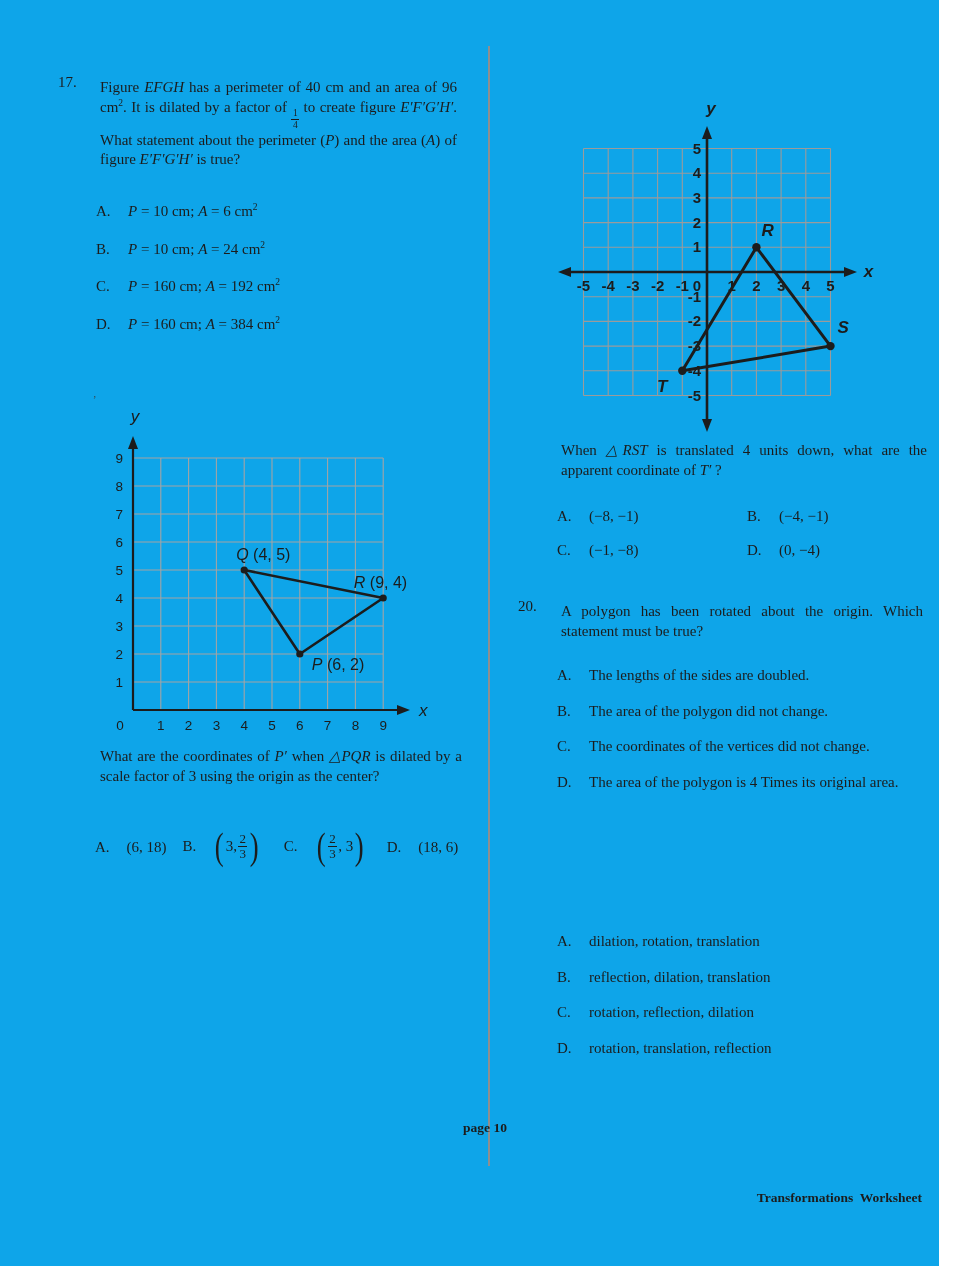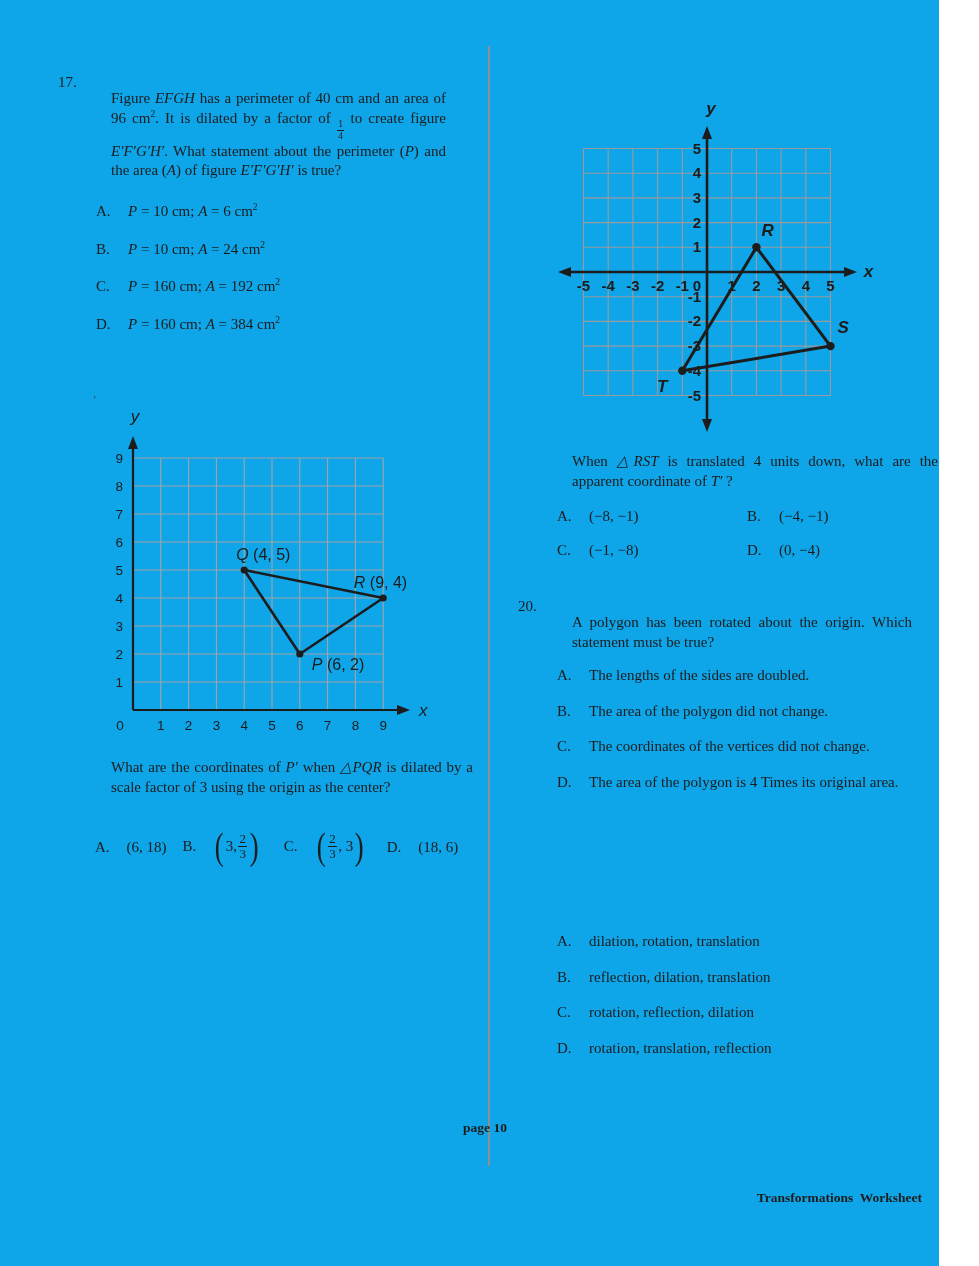--- a/index.html
+++ b/index.html
@@ -2,21 +2,21 @@
 <html><head>
 <meta charset="utf-8">
 <style>
   html,body{margin:0;padding:0;background:#fff;}
   .page{position:relative;width:939px;height:1266px;background:#0ea5e9;
         font-family:"Liberation Serif",serif;color:#1c1c1c;overflow:hidden;}
   .abs{position:absolute;}
   .divider{position:absolute;left:488px;top:46px;width:2px;height:1120px;background:#8f8f8f;}
   .qrow{display:flex;}
   .qnum{width:37px;flex:none;font-size:15px;line-height:19.5px;}
-  .qtext{margin:16px;font-size:15px;line-height:19.5px;}
+  .qtext{margin:5px;font-size:15px;line-height:19.5px;}
   .just{text-align:justify;}
   .it{font-style:italic;}
   sup{font-size:9.5px;vertical-align:super;line-height:0;}
   .frac{display:inline-flex;flex-direction:column;align-items:center;
         font-size:9.5px;line-height:1.15;vertical-align:-0.45em;}
   .frac .fnum{border-bottom:1px solid currentColor;padding:0 1.5px;}
   .bigfrac{display:inline-flex;flex-direction:column;align-items:center;
         font-size:13px;line-height:1.1;margin:0 1px;}
   .bigfrac .fnum{border-bottom:1px solid currentColor;padding:0 1.5px;}
   .bigp{font-size:37px;line-height:0.9;font-weight:400;display:inline-block;transform:scaleX(0.72);}

